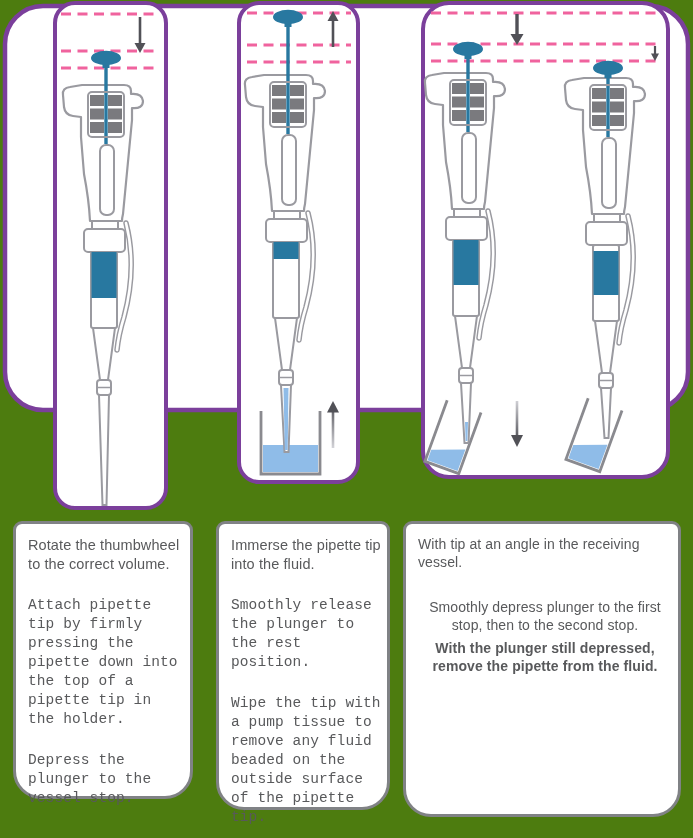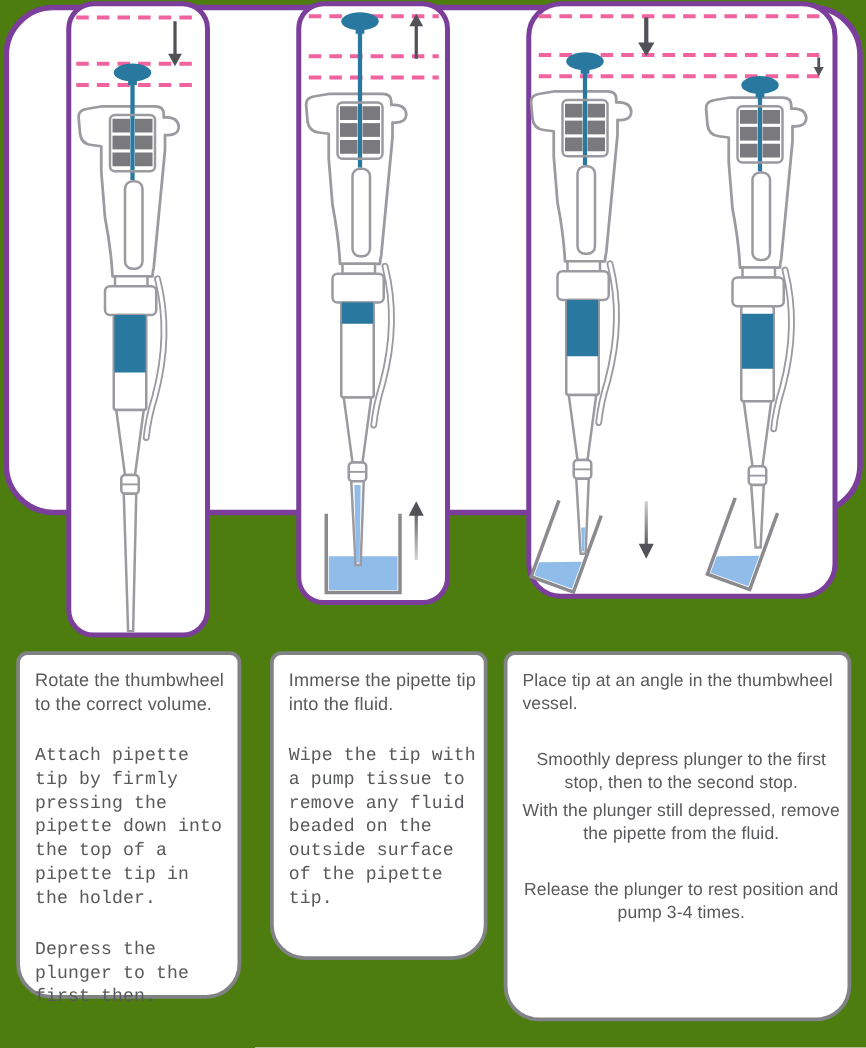--- a/index.html
+++ b/index.html
@@ -33,25 +33,25 @@
   .tbox {
     position:absolute; top:521px; background:#fff;
     border:3px solid var(--boxborder,#808285);
     border-radius:9px 9px 28px 28px;
     color:var(--text,#58595B);
     padding:12px 6px 0 12px;
     letter-spacing:.1px;
   }
   .tbox p { margin:0; }
   .tbox-1 { left:13px;  width:180px; height:278px; font-size:14.5px; line-height:19px; }
-  .tbox-2 { left:216px; width:174px; height:247px; font-size:14.5px; line-height:19px; }
+  .tbox-2 { left:216px; width:174px; height:289px; font-size:14.5px; line-height:19px; }
   .tbox-3 { left:403px; width:278px; height:296px; font-size:14px;   line-height:17.5px; }
   .tbox-1 p + p, .tbox-2 p + p { margin-top:22px;font-family:Liberation Mono, monospace; }
   .tbox-3 p + p { margin-top:28px;text-align:center; }
-  .tbox-3 p.gap-small { margin-top:6px; }
+  .tbox-3 p.gap-small { margin-top:6px;font-weight:bold; }
 </style>
 </head>
 <body>
 
 <div class="stage">
 
   <svg class="diagram" width="693" height="520" viewBox="0 0 693 520">
     <defs>
       <linearGradient id="gradUp" gradientUnits="userSpaceOnUse" x1="0" y1="404" x2="0" y2="450">
         <stop offset="0" stop-color="#515157"></stop>
@@ -194,28 +194,28 @@
       <g>
         <line x1="517" y1="401" x2="517" y2="436" stroke="url(#gradDown)" stroke-width="2.6"></line>
         <polygon class="arrow-head" points="511,435 523,435 517,447"></polygon>
       </g>
     </g>
   </svg>
 
   <div class="tbox tbox-1">
     <p>Rotate the thumbwheel to the correct volume.</p>
     <p>Attach pipette tip by firmly pressing the pipette down into the top of a pipette tip in the holder.</p>
-    <p>Depress the plunger to the first then.</p>
+    <p>Depress the plunger to the vessel stop.</p>
   </div>
 
   <div class="tbox tbox-2">
     <p>Immerse the pipette tip into the fluid.</p>
+    <p>Smoothly release the plunger to the rest position.</p>
     <p>Wipe the tip with a pump tissue to remove any fluid beaded on the outside surface of the pipette tip.</p>
   </div>
 
   <div class="tbox tbox-3">
-    <p>Place tip at an angle in the thumbwheel vessel.</p>
+    <p>With tip at an angle in the receiving vessel.</p>
     <p>Smoothly depress plunger to the first stop, then to the second stop.</p>
     <p class="gap-small">With the plunger still depressed, remove the pipette from the fluid.</p>
-    <p>Release the plunger to rest position and pump 3-4 times.</p>
   </div>
 
 </div>
 
 </body></html>

